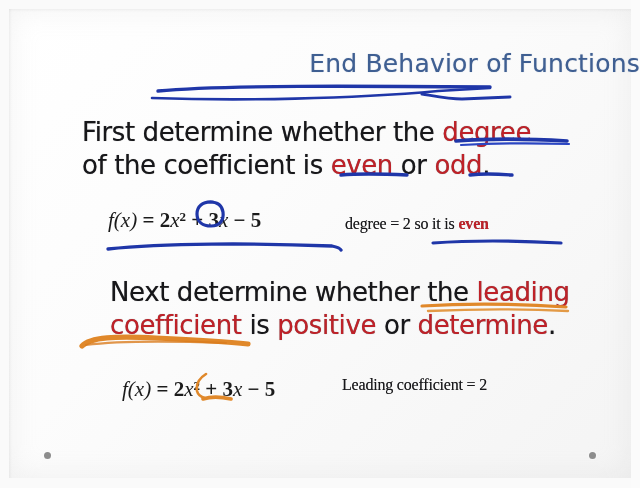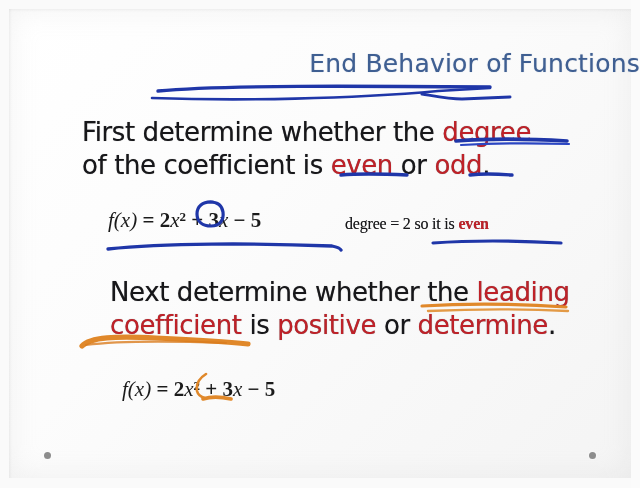--- a/index.html
+++ b/index.html
@@ -205,18 +205,19 @@
 
   <svg class="mark" style="left:192px; top:371px; width:18px; height:28px;" viewBox="0 0 18 28">
     <path d="M14,3 C6,8 4,14 5,20 C6,24 9,26 13,27" stroke="#e0882a" stroke-width="2.6" fill="none" stroke-linecap="round"></path>
   </svg>
 
   <svg class="mark" style="left:200px; top:394px; width:34px; height:10px;" viewBox="0 0 34 10" preserveAspectRatio="none">
     <path d="M3,5 C12,2 22,3 31,5" stroke="#e0882a" stroke-width="3.6" fill="none" stroke-linecap="round"></path>
   </svg>
 
   <div class="note" id="note2">
+    <div>Leading coefficient = 2</div>
   </div>
 
   <div class="dot" id="dot-left"></div>
   <div class="dot" id="dot-right"></div>
 
 </div>
 
 </body></html>

